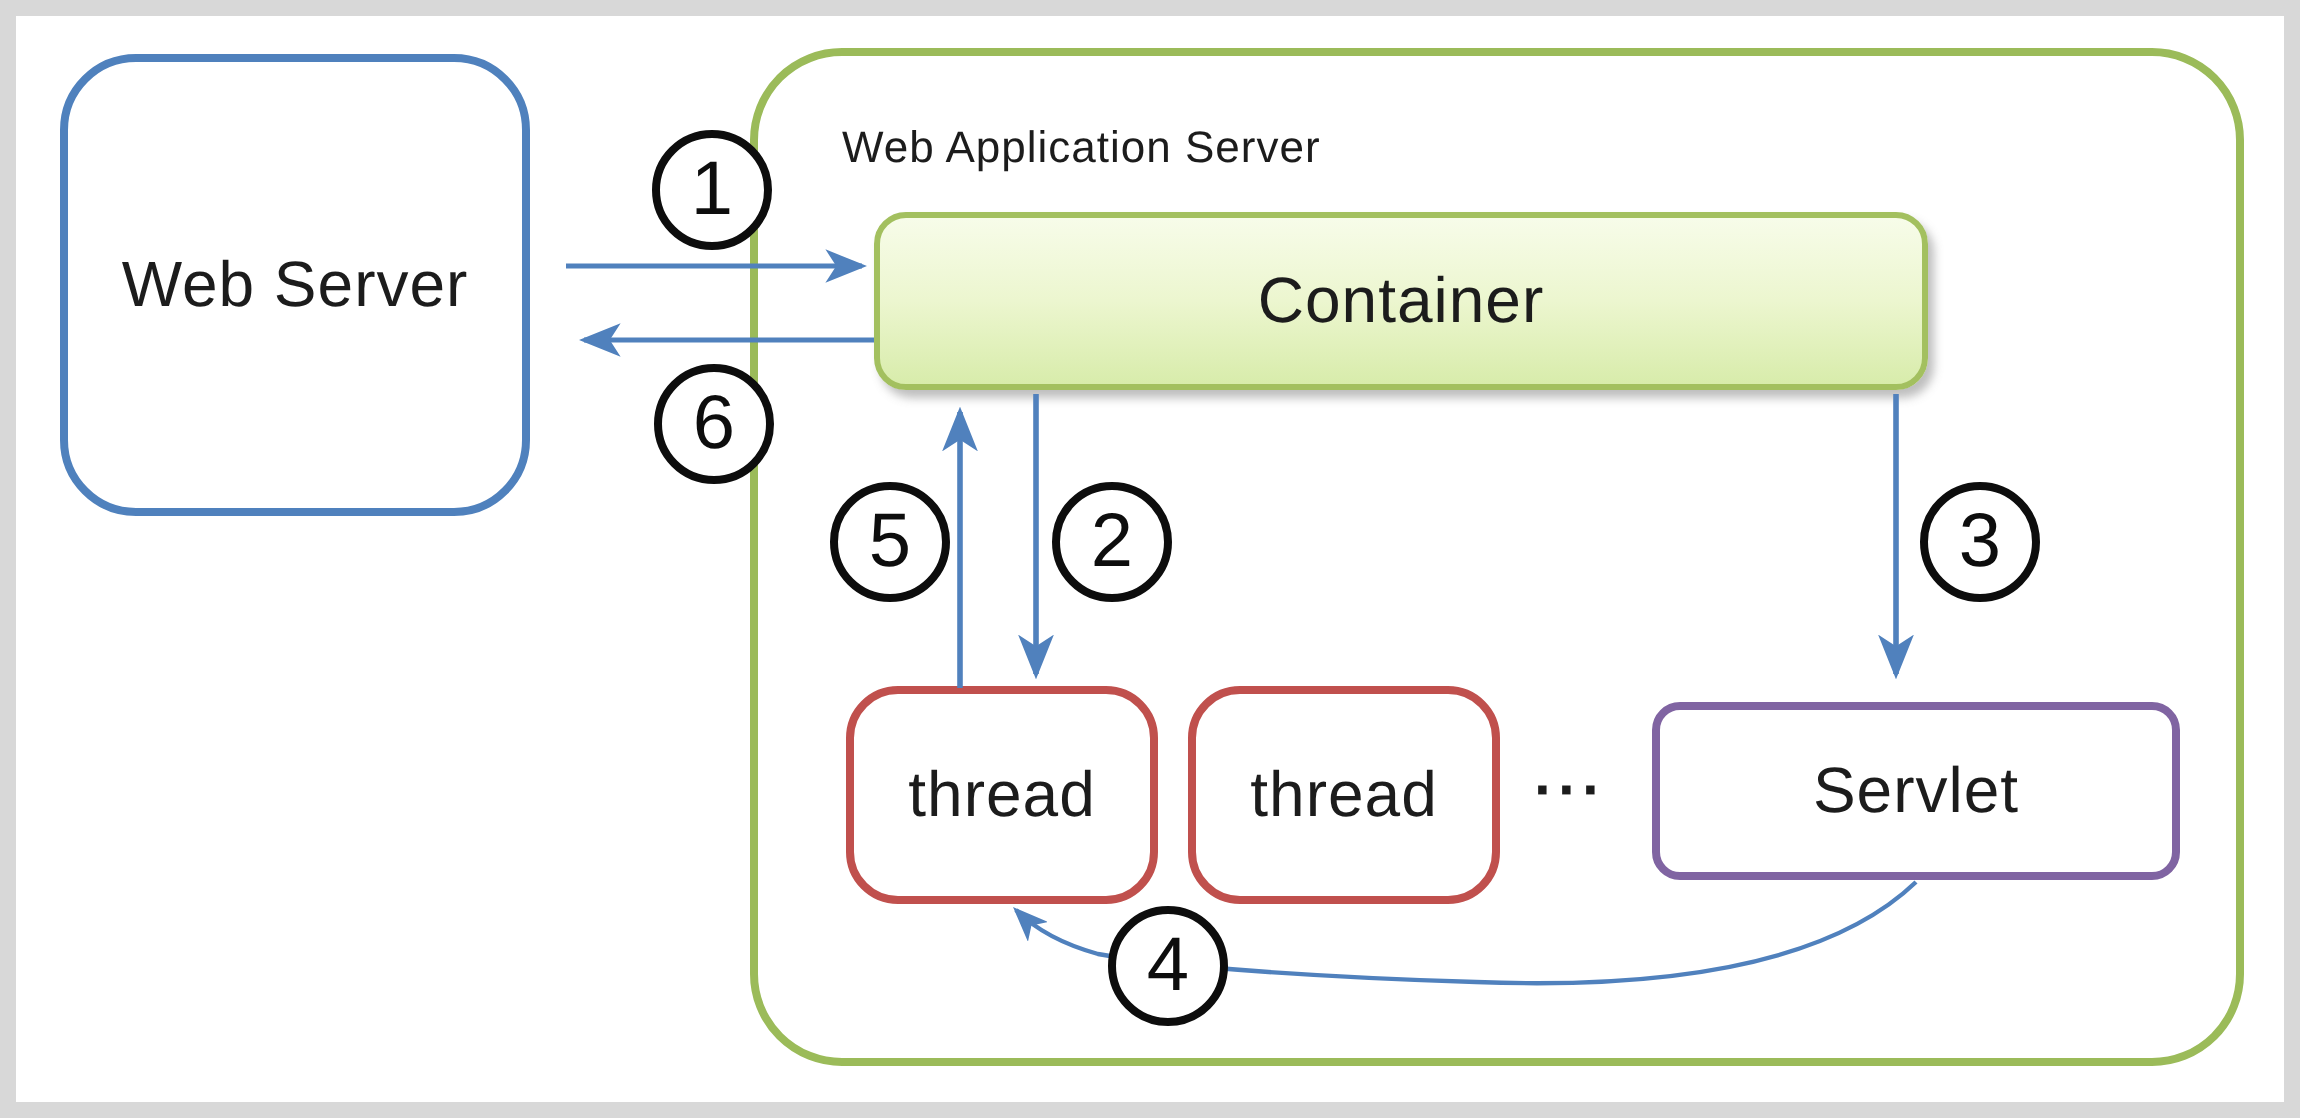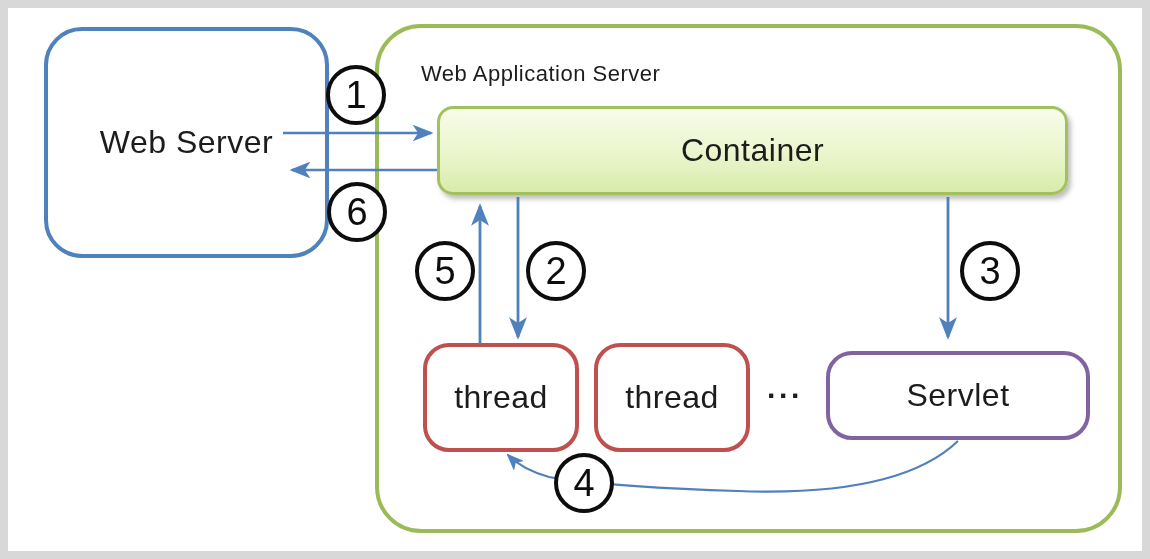--- a/index.html
+++ b/index.html
@@ -27,52 +27,52 @@
     align-items: center;
     justify-content: center;
     z-index: 1;
   }
   .box .lbl {
     font-size: 32px;
     letter-spacing: 0.5px;
     white-space: nowrap;
   }
   .web-server {
-    left: 44px; top: 27px; width: 285px; height: 231px;
+    left: 30px; top: 27px; width: 235px; height: 231px;
     border: 4px solid #4f81bd;
     border-radius: 38px;
   }
   .was {
     left: 375px; top: 24px; width: 747px; height: 509px;
     border: 4px solid #9bbb59;
     border-radius: 46px;
     background: transparent;
   }
   .was-title {
     position: absolute;
     left: 421px; top: 61px;
     font-size: 22px;
     letter-spacing: 0.5px;
     z-index: 2;
     white-space: nowrap;
   }
   .container-box {
-    left: 437px; top: 106px; width: 631px; height: 89px;
+    left: 437px; top: 106px; width: 527px; height: 89px;
     border: 3px solid #a3c05f;
     border-radius: 16px;
     background: linear-gradient(180deg, #f7fce9 0%, #ecf6cf 50%, #d8ecab 100%);
     box-shadow: 3px 4px 5px rgba(110,110,110,0.45);
     z-index: 2;
   }
   .thread-1 { left: 423px; top: 343px; width: 156px; height: 109px;
     border: 4px solid #c0504d; border-radius: 26px; z-index: 2; }
   .thread-2 { left: 594px; top: 343px; width: 156px; height: 109px;
     border: 4px solid #c0504d; border-radius: 26px; z-index: 2; }
   .servlet  { left: 826px; top: 351px; width: 264px; height: 89px;
-    border: 4px solid #8064a2; border-radius: 26px; z-index: 2; }
+    border: 4px solid #8064a2; border-radius: 14px; z-index: 2; }
   .dots {
     position: absolute;
     left: 763px; top: 374px;
     width: 44px; height: 44px;
     display: flex; align-items: center; justify-content: center;
     font-size: 30px;
     font-weight: bold;
     letter-spacing: 2px;
     z-index: 2;
   }

